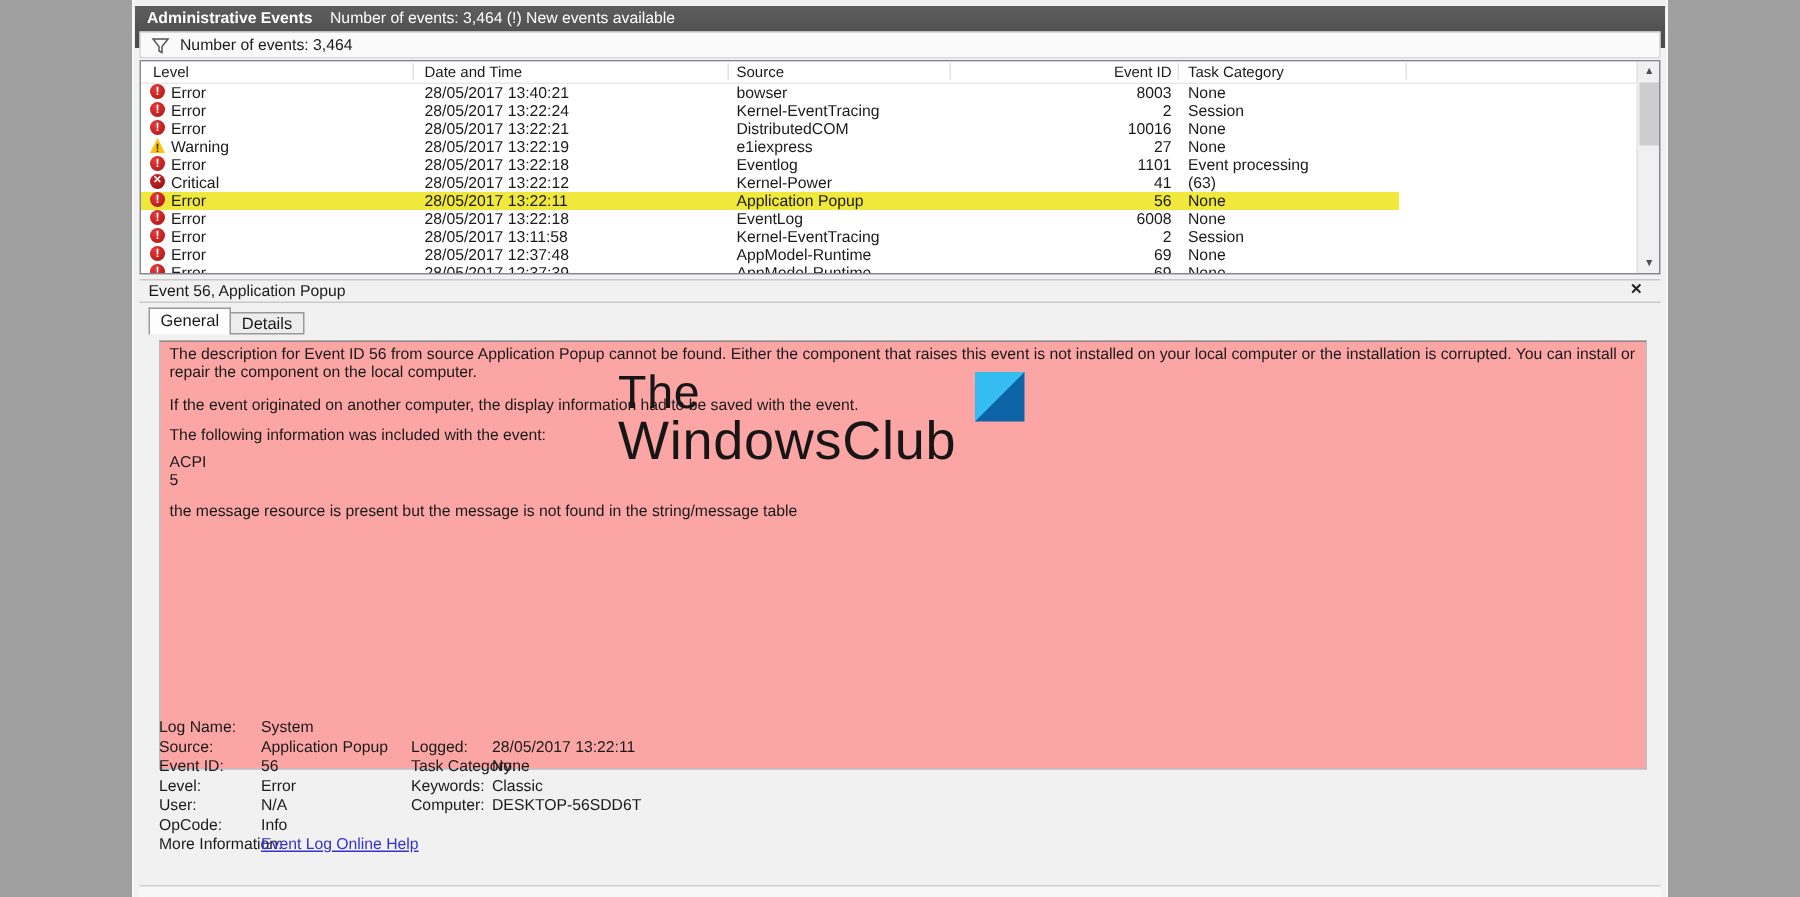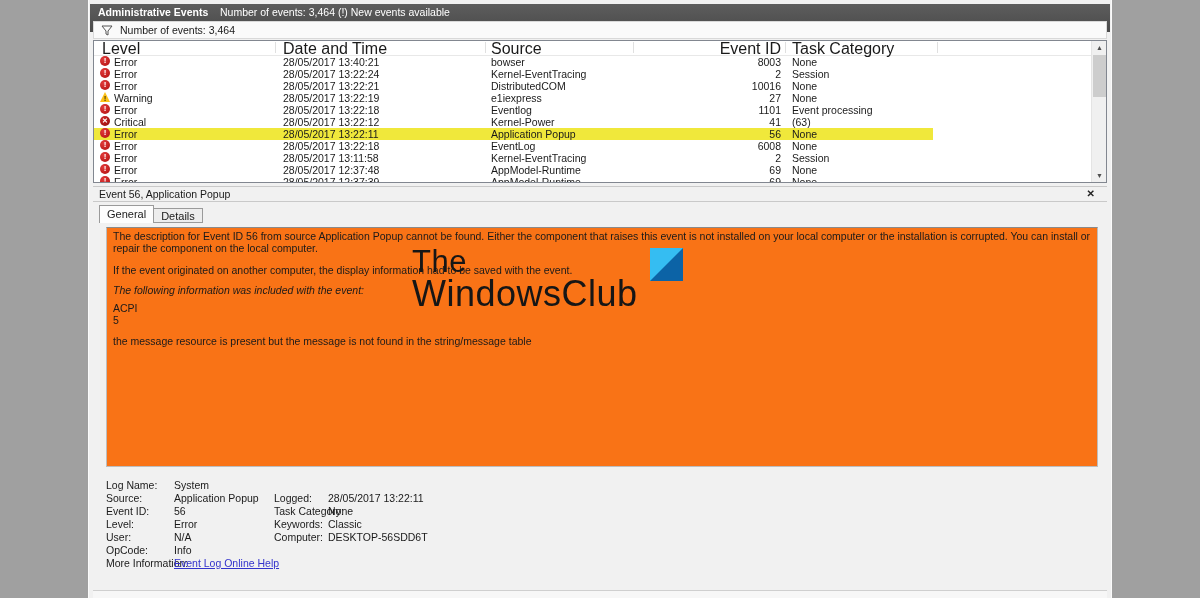--- a/index.html
+++ b/index.html
@@ -12,21 +12,21 @@
   .titlebar .title { position:absolute; left:8px; font-weight:bold; }
   .titlebar .subtitle { position:absolute; left:93px;padding-left:37px; }
 
   
   .filterbar { position:absolute; left:4px; right:4px; top:21px; height:18px; background:#fafafa; border:1px solid #d9d9d9; font-size:10.5px; line-height:16px; }
   .filterbar svg { position:absolute; left:7px; top:3px; }
   .filterbar .flabel { position:absolute; left:26px; }
 
   
   .list { position:absolute; left:4px; right:4px; top:40px; height:143px; background:#fff; border:1px solid #828790; overflow:hidden; }
-  .list-header { position:absolute; left:0; right:15px; top:0; height:15px; background:#fff; border-bottom:1px solid #e8e8e8; font-size:16px; color:#1a1a1a; }
+  .list-header { position:absolute; left:0; right:15px; top:0; height:15px; background:#fff; border-bottom:1px solid #e8e8e8; font-size:10px; color:#1a1a1a; }
   .list-header span { position:absolute; top:1px; line-height:13px; }
   .h-level { left:8px; }
   .h-date { left:176px;padding-left:13px; }
   .h-source { left:397px; }
   .h-eventid { left:560px; width:127px; text-align:right; }
   .h-taskcat { left:698px; }
   .hsep { position:absolute; top:2px; height:11px; width:1px; background:#e0e0e0; }
   .rows { position:absolute; left:0; right:15px; top:15px; bottom:0; overflow:hidden; }
   .row { position:relative; height:12px; font-size:10.5px; line-height:12px; white-space:nowrap; }
   .row.highlighted { background:linear-gradient(to right,#f0e83b 0,#f0e83b 839px,transparent 839px); }
@@ -54,24 +54,24 @@
   .pane-header .ph-title { position:absolute; left:6px; }
   .pane-header .close { position:absolute; right:12px; top:0; font-size:10px; font-weight:bold; color:#222; cursor:pointer; }
 
   
   .tabs { position:absolute; left:10px; top:205px; height:18px; display:flex; align-items:flex-end; }
   .tab { border:1px solid #9a9a9a; background:#ededed; font-size:11px; padding:1px 7px 2px; height:15px; line-height:12px; }
   .tab.active { background:#fdfdfd; height:18px; line-height:15px; border-bottom:none; z-index:2; }
   .tab + .tab { margin-left:-1px; }
 
   
-  .desc-box { position:absolute; left:17px; top:227px; width:992px; height:240px; background:#f97316; border:1px solid #bdbdbd; border-top:1px solid #8a8a8a; font-size:10.5px; line-height:12px; padding:2px 6px; overflow:hidden; }
+  .desc-box { position:absolute; left:17px; top:227px; width:992px; height:286px; background:#fca5a5; border:1px solid #bdbdbd; border-top:1px solid #8a8a8a; font-size:10.5px; line-height:12px; padding:2px 6px; overflow:hidden; }
   .desc-box p { margin:0; }
   .dp2 { margin-top:10px !important; }
-  .dp3 { margin-top:8px !important;font-style:italic; }
+  .dp3 { margin-top:8px !important; }
   .dinc { margin-top:6px !important; }
   .dnote { margin-top:9px !important; }
 
   
   .watermark { position:absolute; left:305px; top:18px; width:320px; color:#161616; pointer-events:none; }
   .wm-line1 { font-size:31px; line-height:31px; letter-spacing:0.5px; }
   .wm-line2 { font-size:36px; line-height:31px; letter-spacing:0.5px; margin-top:1px; }
   .wm-logo { position:absolute; left:238px; top:2px; width:33px; height:33px; background:linear-gradient(135deg,#35bdf2 49.5%,#0c63a6 50.5%); }
 
   

